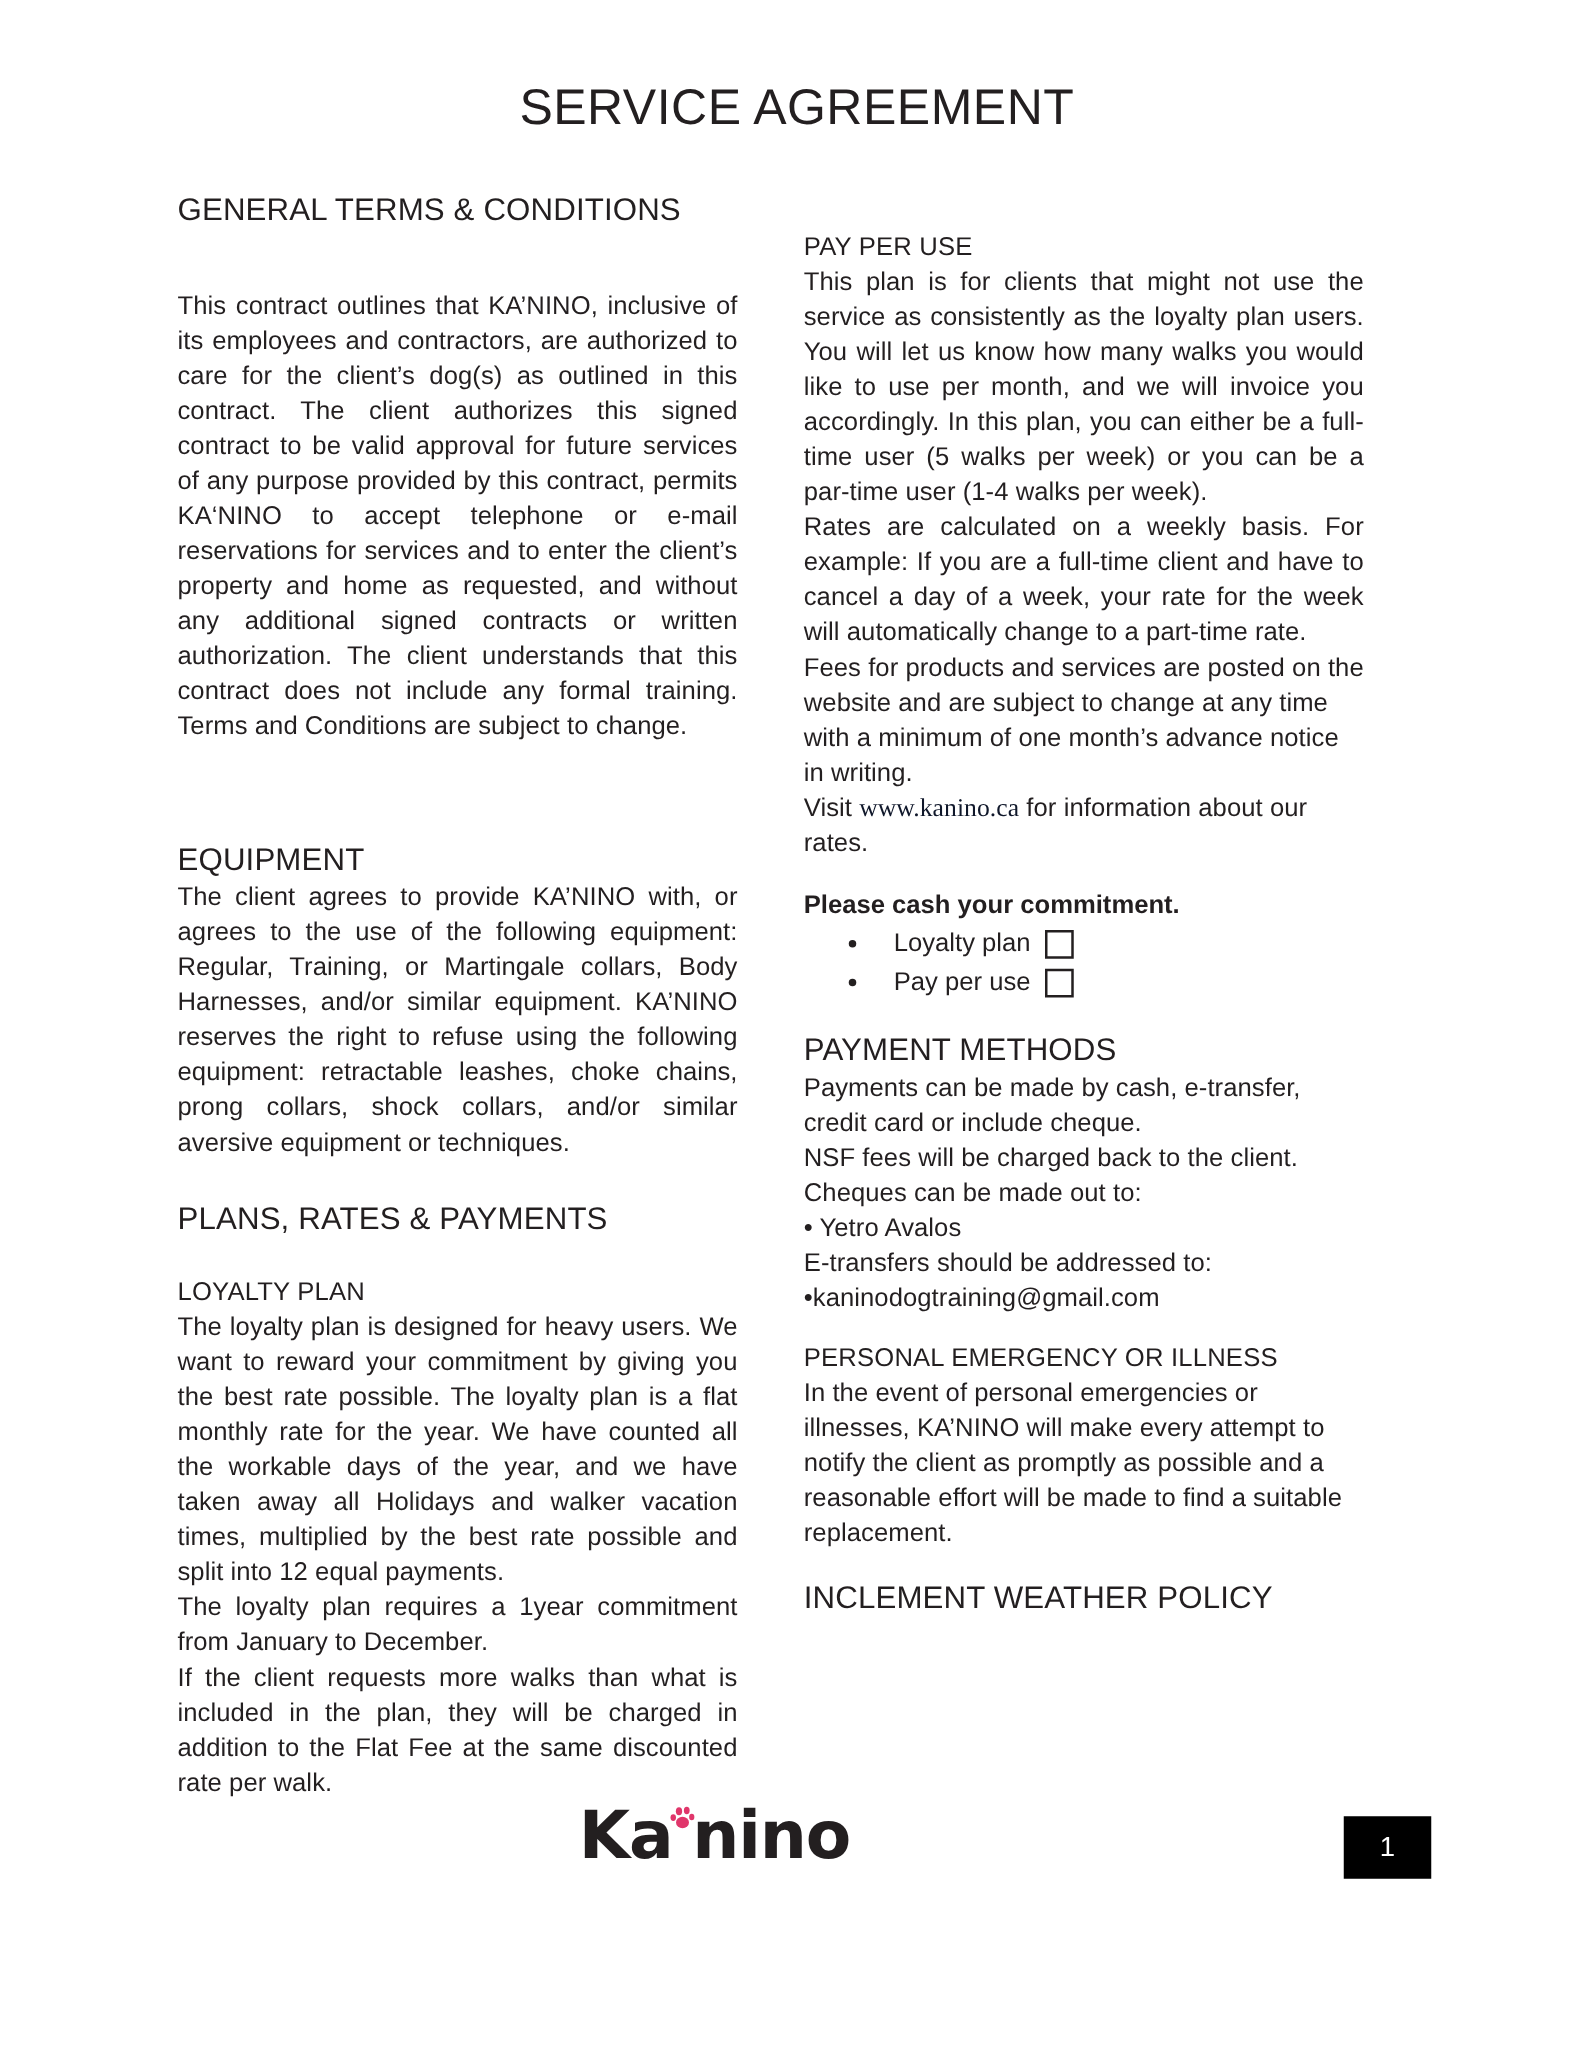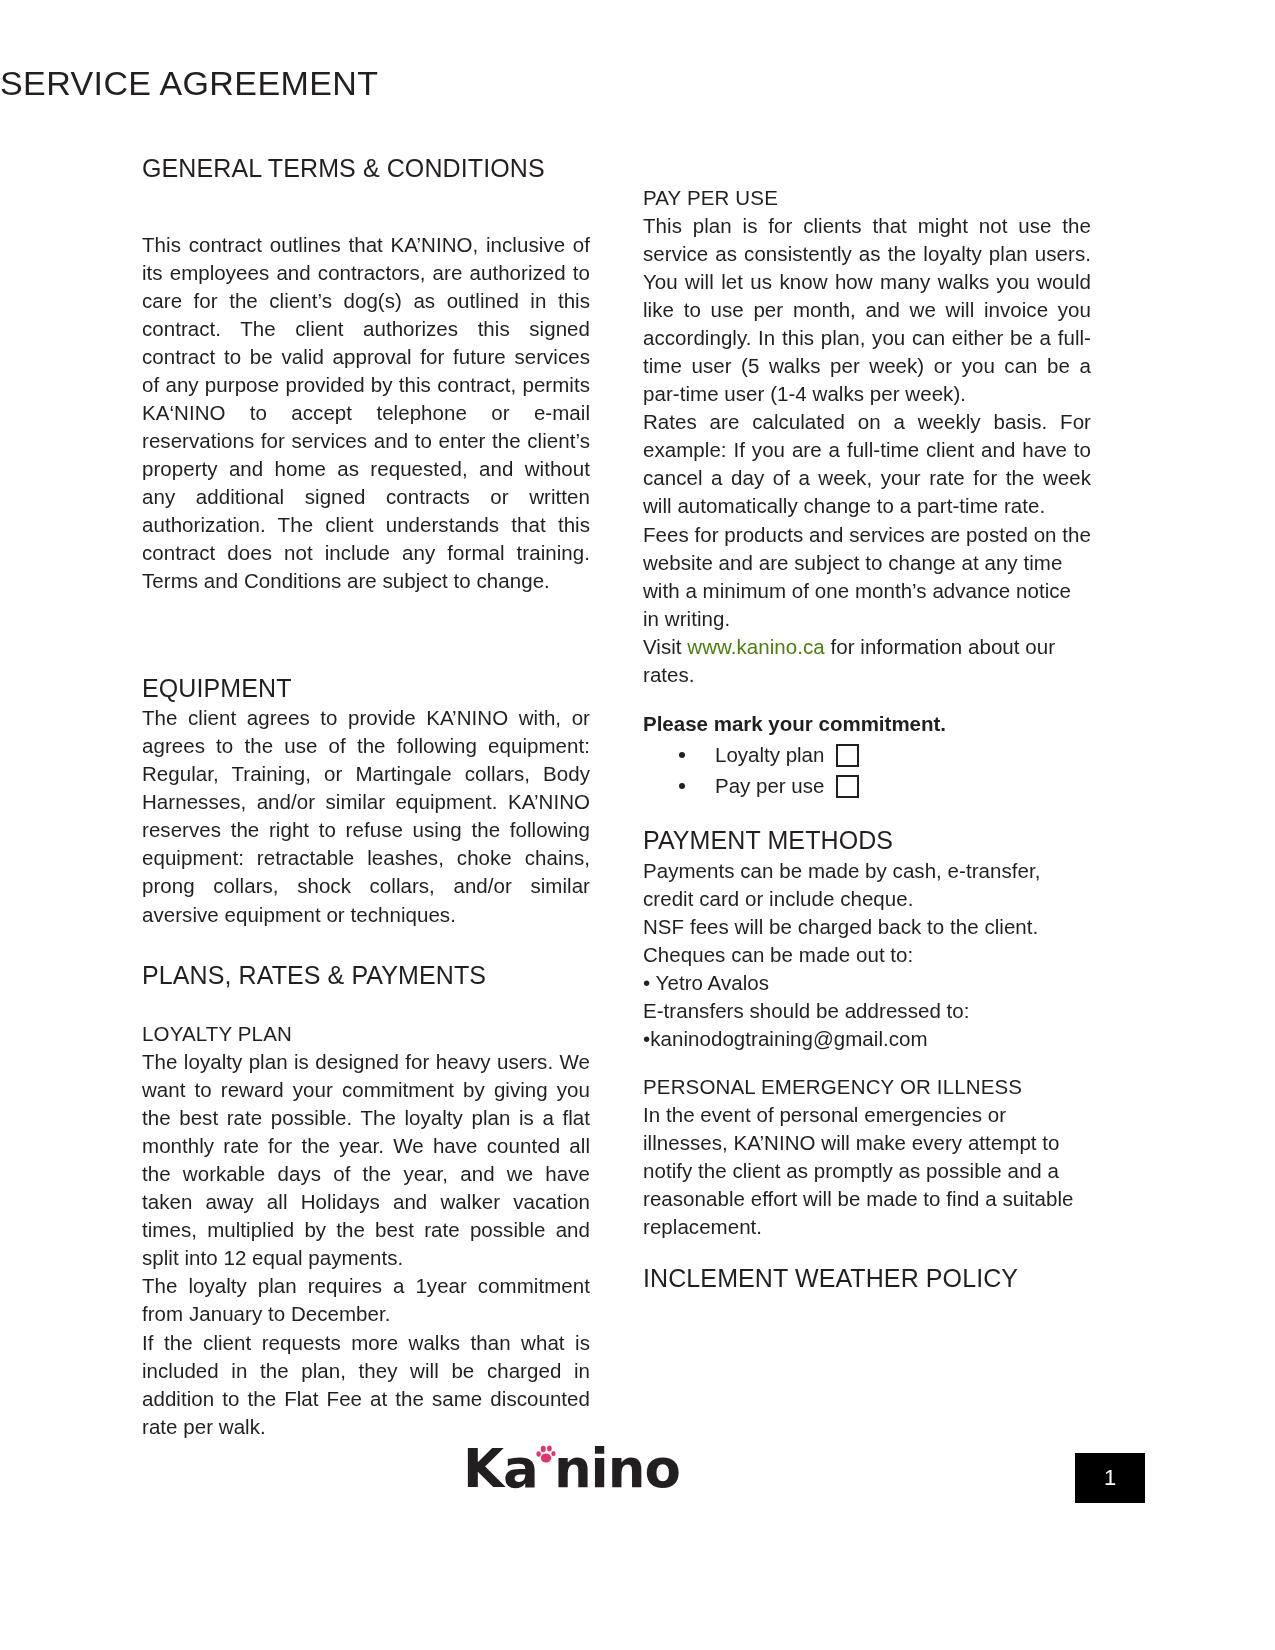--- a/index.html
+++ b/index.html
@@ -17,22 +17,22 @@
     height: 1650px;
     background: #ffffff;
     overflow: hidden;
     box-sizing: border-box;
   }
   .doc-title {
     position: absolute;
     left: 0;
     top: 64px;
     width: 1275px;
-    text-align: left;
-    font-size: 34px;
+    text-align: center;
+    font-size: 40px;
     font-weight: 400;
     letter-spacing: 0.4px;
     color: #231f20;
   }
   .columns {
     position: absolute;
     left: 142px;
     top: 152px;
     width: 950px;
     display: flex;
@@ -66,22 +66,23 @@
     margin: 0;
     color: #231f20;
     letter-spacing: 0.05px;
   }
   p.justify { text-align: justify; }
   .spacer-lg { height: 46px; }
   .spacer-md { height: 30px; }
   .spacer-sm { height: 21px; }
 
   .link {
-    color: #4d7c0f;
+    color: #0f172a;
     text-decoration: none;
+    font-family: Liberation Serif, serif;
   }
 
   .commit-title {
     font-size: 20.5px;
     font-weight: 700;
     line-height: 1.37;
     margin: 0;
     color: #231f20;
   }
   ul.commit-list {
@@ -219,21 +220,21 @@
       <p class="body-text justify">This plan is for clients that might not use the service as consistently as the loyalty plan users. You will let us know how many walks you would like to use per month, and we will invoice you accordingly. In this plan, you can either be a full-time user (5 walks per week) or you can be a par-time user (1-4 walks per week).</p>
 
       <p class="body-text justify">Rates are calculated on a weekly basis. For example: If you are a full-time client and have to cancel a day of a week, your rate for the week will automatically change to a part-time rate.</p>
 
       <p class="body-text">Fees for products and services are posted on the website and are subject to change at any time with a minimum of one month’s advance notice in writing.</p>
 
       <p class="body-text"><span>Visit </span><a class="link" href="#">www.kanino.ca</a><span> for information about our rates.</span></p>
 
       <div class="spacer-sm"></div>
 
-      <p class="commit-title">Please mark your commitment.</p>
+      <p class="commit-title">Please cash your commitment.</p>
 
       <ul class="commit-list">
         <li>
           <span class="bullet-dot"></span>
           <span class="li-label">Loyalty plan</span>
           <span class="checkbox"></span>
         </li>
         <li>
           <span class="bullet-dot"></span>
           <span class="li-label">Pay per use</span>

